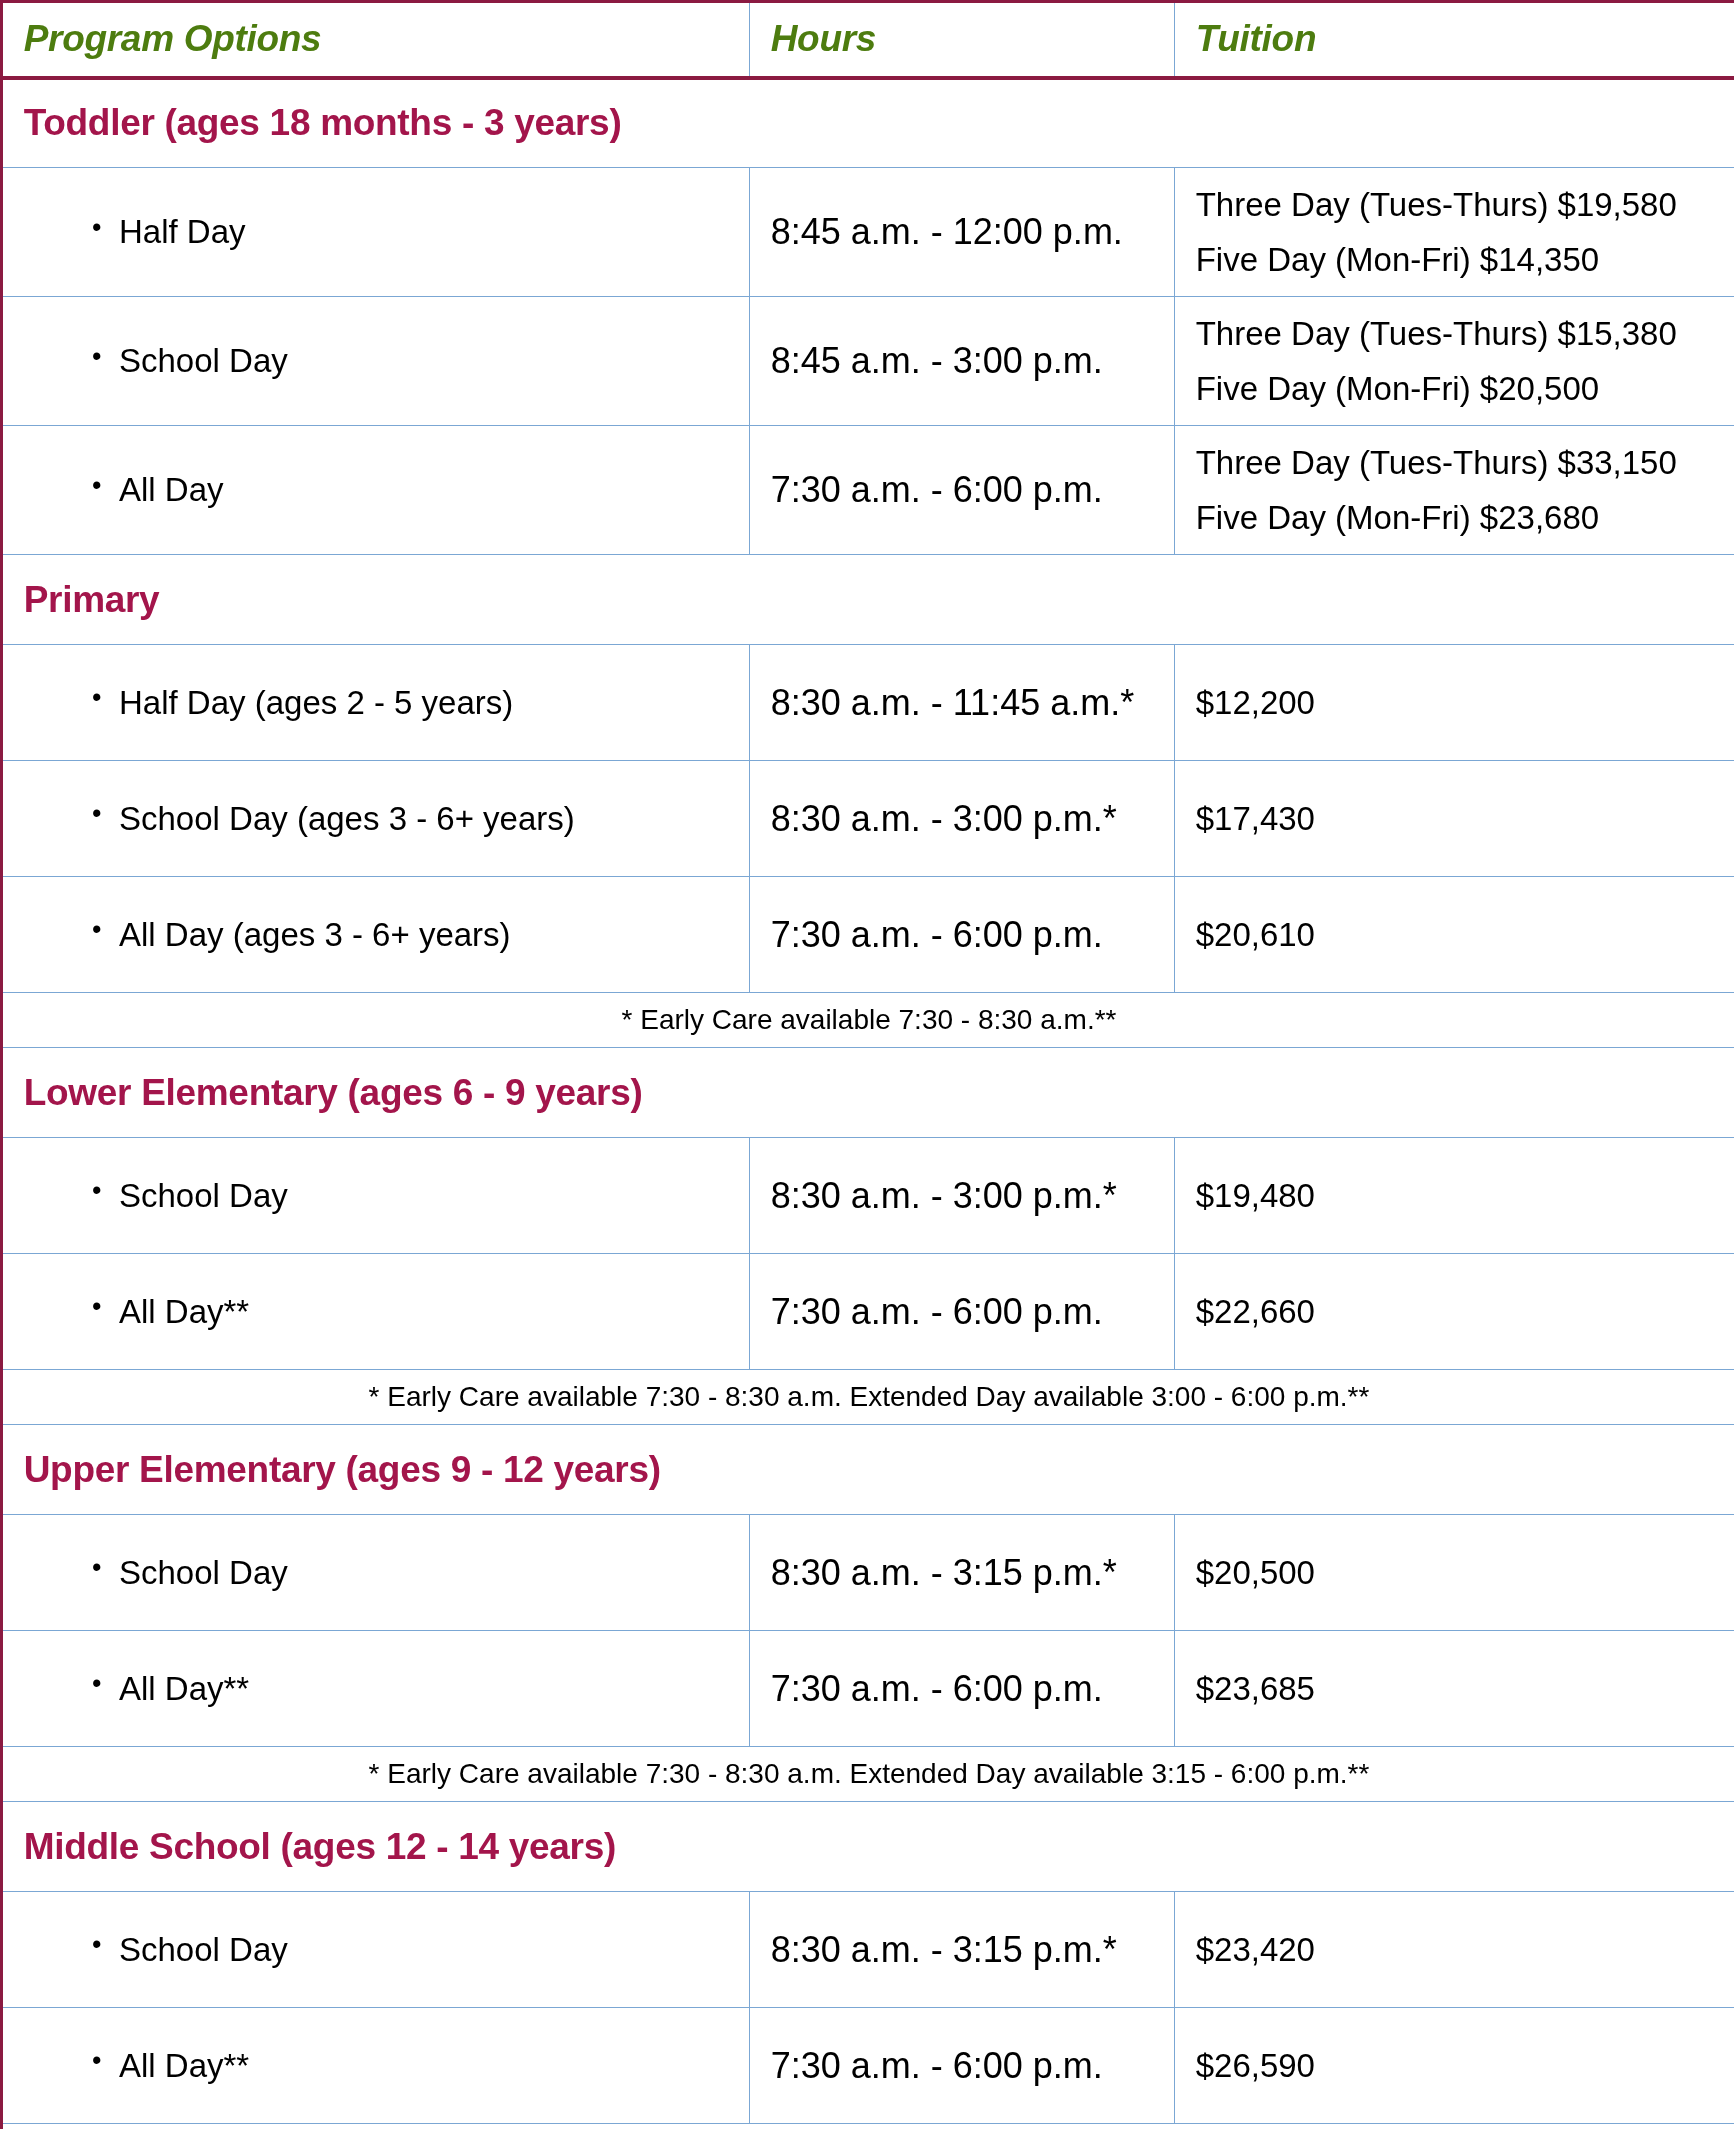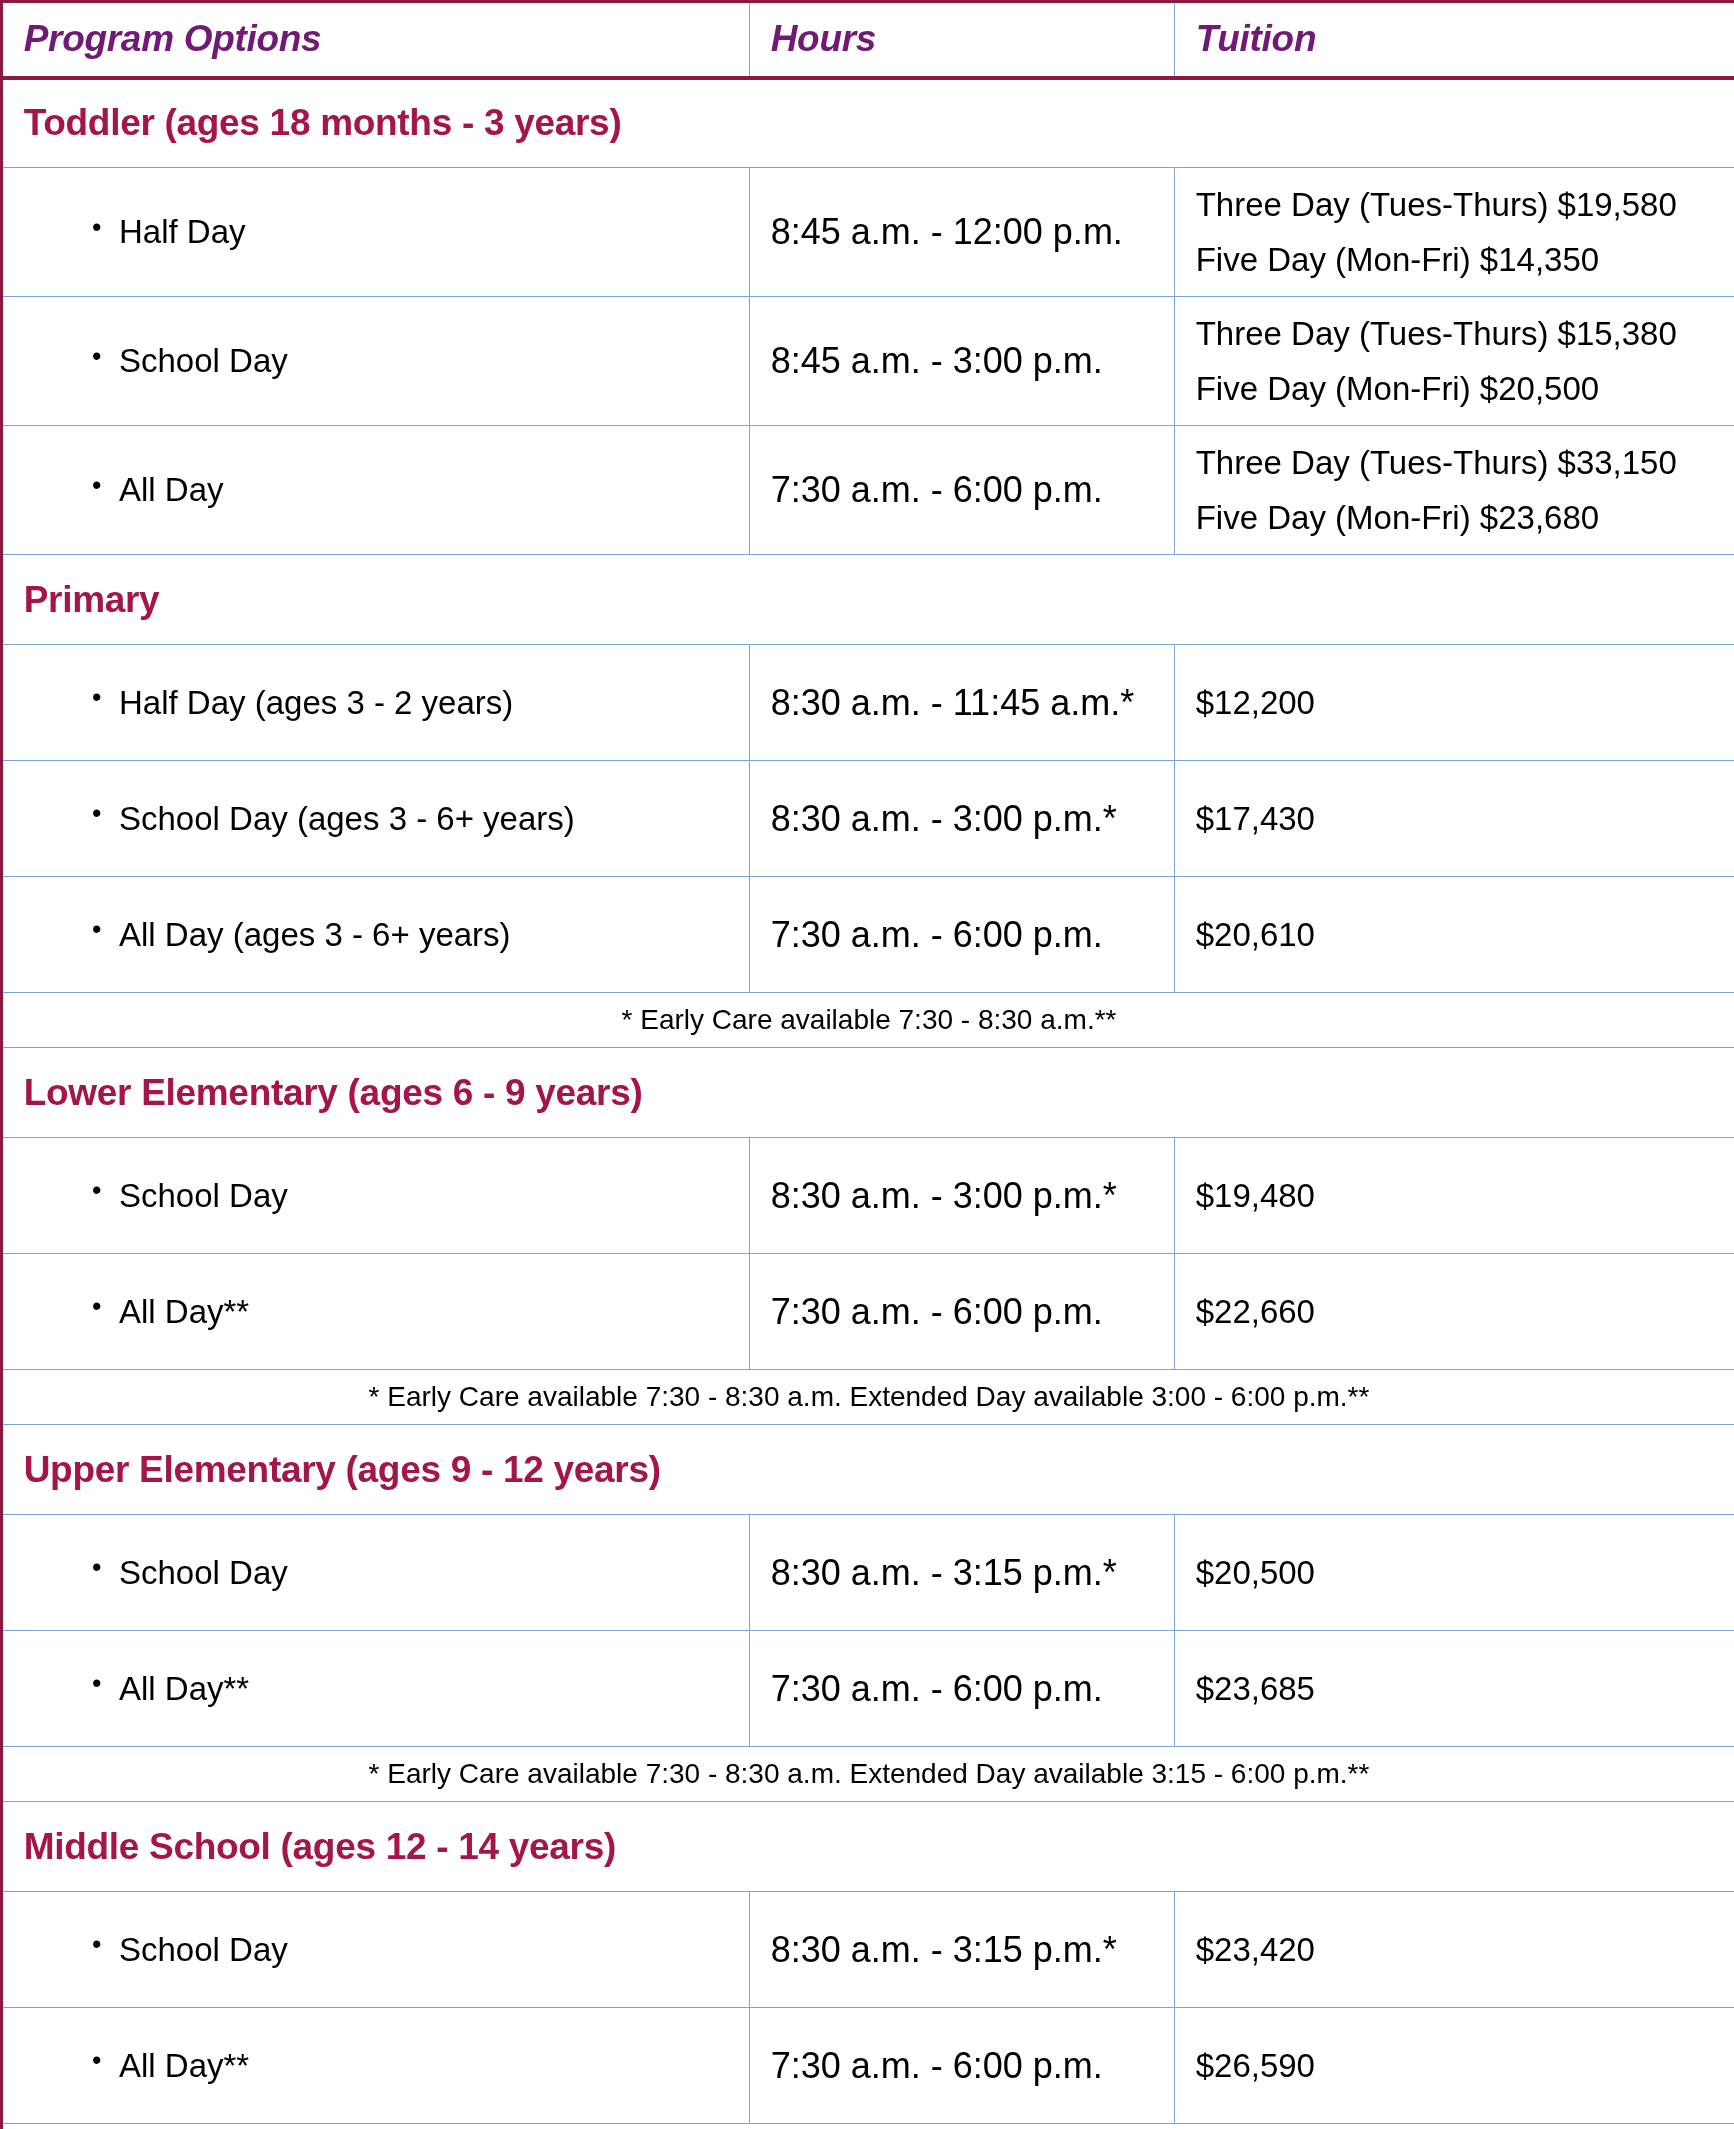--- a/index.html
+++ b/index.html
@@ -38,21 +38,21 @@
     border-bottom: 4.3px solid #8B1A41;
     border-right: 1.8px solid #7BA7D4;
     vertical-align: middle;
     text-align: left;
     height: 76px;
     padding: 0 20.7px;
   }
   tr.header-row > th:last-child { border-right: none; }
 
   .hdr-text {
-    color: #701a75;
+    color: #4d7c0f;
     font-weight: bold;
     font-style: italic;
     font-size: 37px;
     letter-spacing: -0.3px;
     white-space: nowrap;
   }
 
   
   tr.section-row > td {
     border-bottom: 1.8px solid #7BA7D4;
@@ -182,21 +182,21 @@
           <td><span class="hours-text">7:30 a.m. - 6:00 p.m.</span></td>
           <td class="tuition-multi">
             <div class="tline">Three Day (Tues-Thurs) $33,150</div>
             <div class="tline">Five Day (Mon-Fri) $23,680</div>
           </td>
         </tr>
         <tr class="section-row">
           <td colspan="3"><span class="sec-text">Primary</span></td>
         </tr>
         <tr class="data-row">
-          <td class="prog-cell"><span class="prog-text">Half Day (ages 3 - 2 years)</span></td>
+          <td class="prog-cell"><span class="prog-text">Half Day (ages 2 - 5 years)</span></td>
           <td><span class="hours-text">8:30 a.m. - 11:45 a.m.*</span></td>
           <td class="tuition-multi">
             <div class="tline">$12,200</div>
           </td>
         </tr>
         <tr class="data-row">
           <td class="prog-cell"><span class="prog-text">School Day (ages 3 - 6+ years)</span></td>
           <td><span class="hours-text">8:30 a.m. - 3:00 p.m.*</span></td>
           <td class="tuition-multi">
             <div class="tline">$17,430</div>

